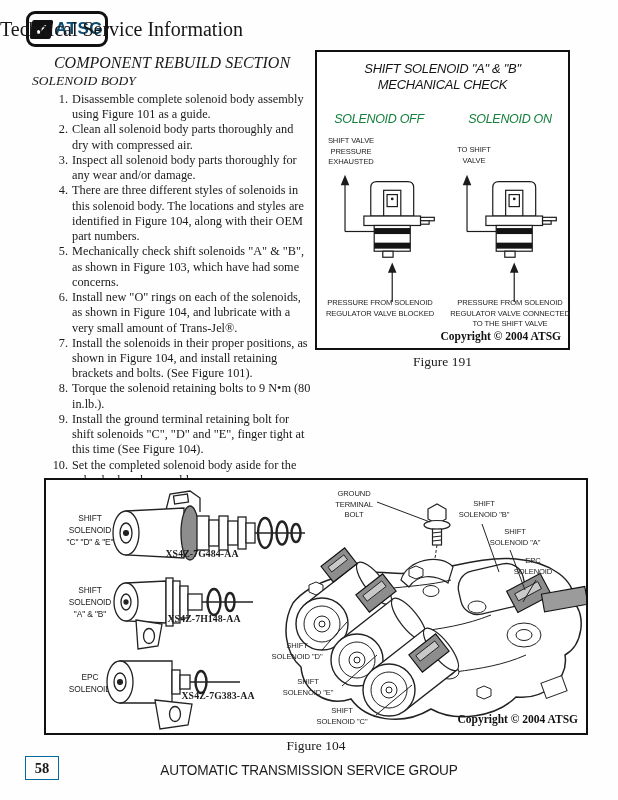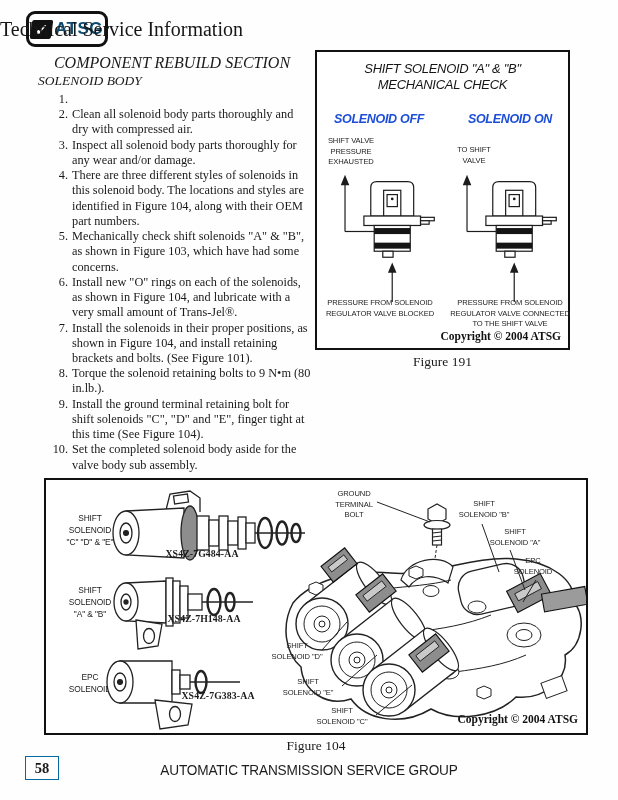--- a/index.html
+++ b/index.html
@@ -27,33 +27,33 @@
     letter-spacing:.5px;color:#0c4a6e;
   }
   .page-title{
     position:absolute;left:0;right:0;top:18px;margin:0;text-align:left;
     font-family:Liberation Serif, serif;font-weight:400;font-size:20px;color:#161616;
   }
 
   
   .instructions{position:absolute;left:32px;top:54px;width:280px;}
   .sec-head{font-style:italic;font-size:16px;text-align:center;margin:0 0 1px 0;font-weight:500;}
-  .sec-sub{font-style:italic;font-size:13.5px;margin:0 0 3px 6px;font-weight:500;}
+  .sec-sub{font-style:italic;font-size:13.5px;margin:0 0 3px 0;font-weight:500;}
   ol.steps{list-style:none;margin:0;padding:0;font-size:12.3px;line-height:1.24;}
   ol.steps li{display:grid;grid-template-columns:36px 1fr;column-gap:4px;}
   ol.steps .num{text-align:right;}
 
   
   .fig103{
     position:absolute;left:315px;top:50px;width:255px;height:300px;
     border:2px solid #111;background:#fff;box-sizing:border-box;
   }
   .it-sans{font-family:"Liberation Sans",sans-serif;font-style:italic;letter-spacing:-.3px;}
   .fig103-title{position:absolute;left:0;right:0;top:9px;font-size:13px;line-height:1.25;text-align:center;color:#161616;}
-  .state{position:absolute;font-size:12.5px;text-align:center;color:#1d4ed8;font-weight:bold;}
+  .state{position:absolute;font-size:12.5px;text-align:center;color:#15803d;}
   .smlab{
     font-family:"Liberation Sans",sans-serif;font-size:7.6px;line-height:1.4;
     letter-spacing:-.1px;text-align:center;color:#222;
   }
   .fig-copy{font-weight:bold;font-size:11.5px;color:#111;}
   .fig-caption{font-size:13.5px;text-align:center;color:#1a1a1a;}
 
   
   .fig104{
     position:absolute;left:44px;top:478px;width:544px;height:257px;
@@ -112,20 +112,21 @@
   </div>
   <h1 class="page-title">Technical Service Information</h1>
 </header>
 
 <section class="instructions">
   <p class="sec-head">COMPONENT REBUILD SECTION</p>
   <p class="sec-sub">SOLENOID BODY</p>
   <ol class="steps">
     <li>
         <span class="num">1.</span>
+        <span class="txt">Disassemble complete solenoid body assembly using Figure 101 as a guide.</span>
       </li>
     <li>
         <span class="num">2.</span>
         <span class="txt">Clean all solenoid body parts thoroughly and dry with compressed air.</span>
       </li>
     <li>
         <span class="num">3.</span>
         <span class="txt">Inspect all solenoid body parts thoroughly for any wear and/or damage.</span>
       </li>
     <li>

